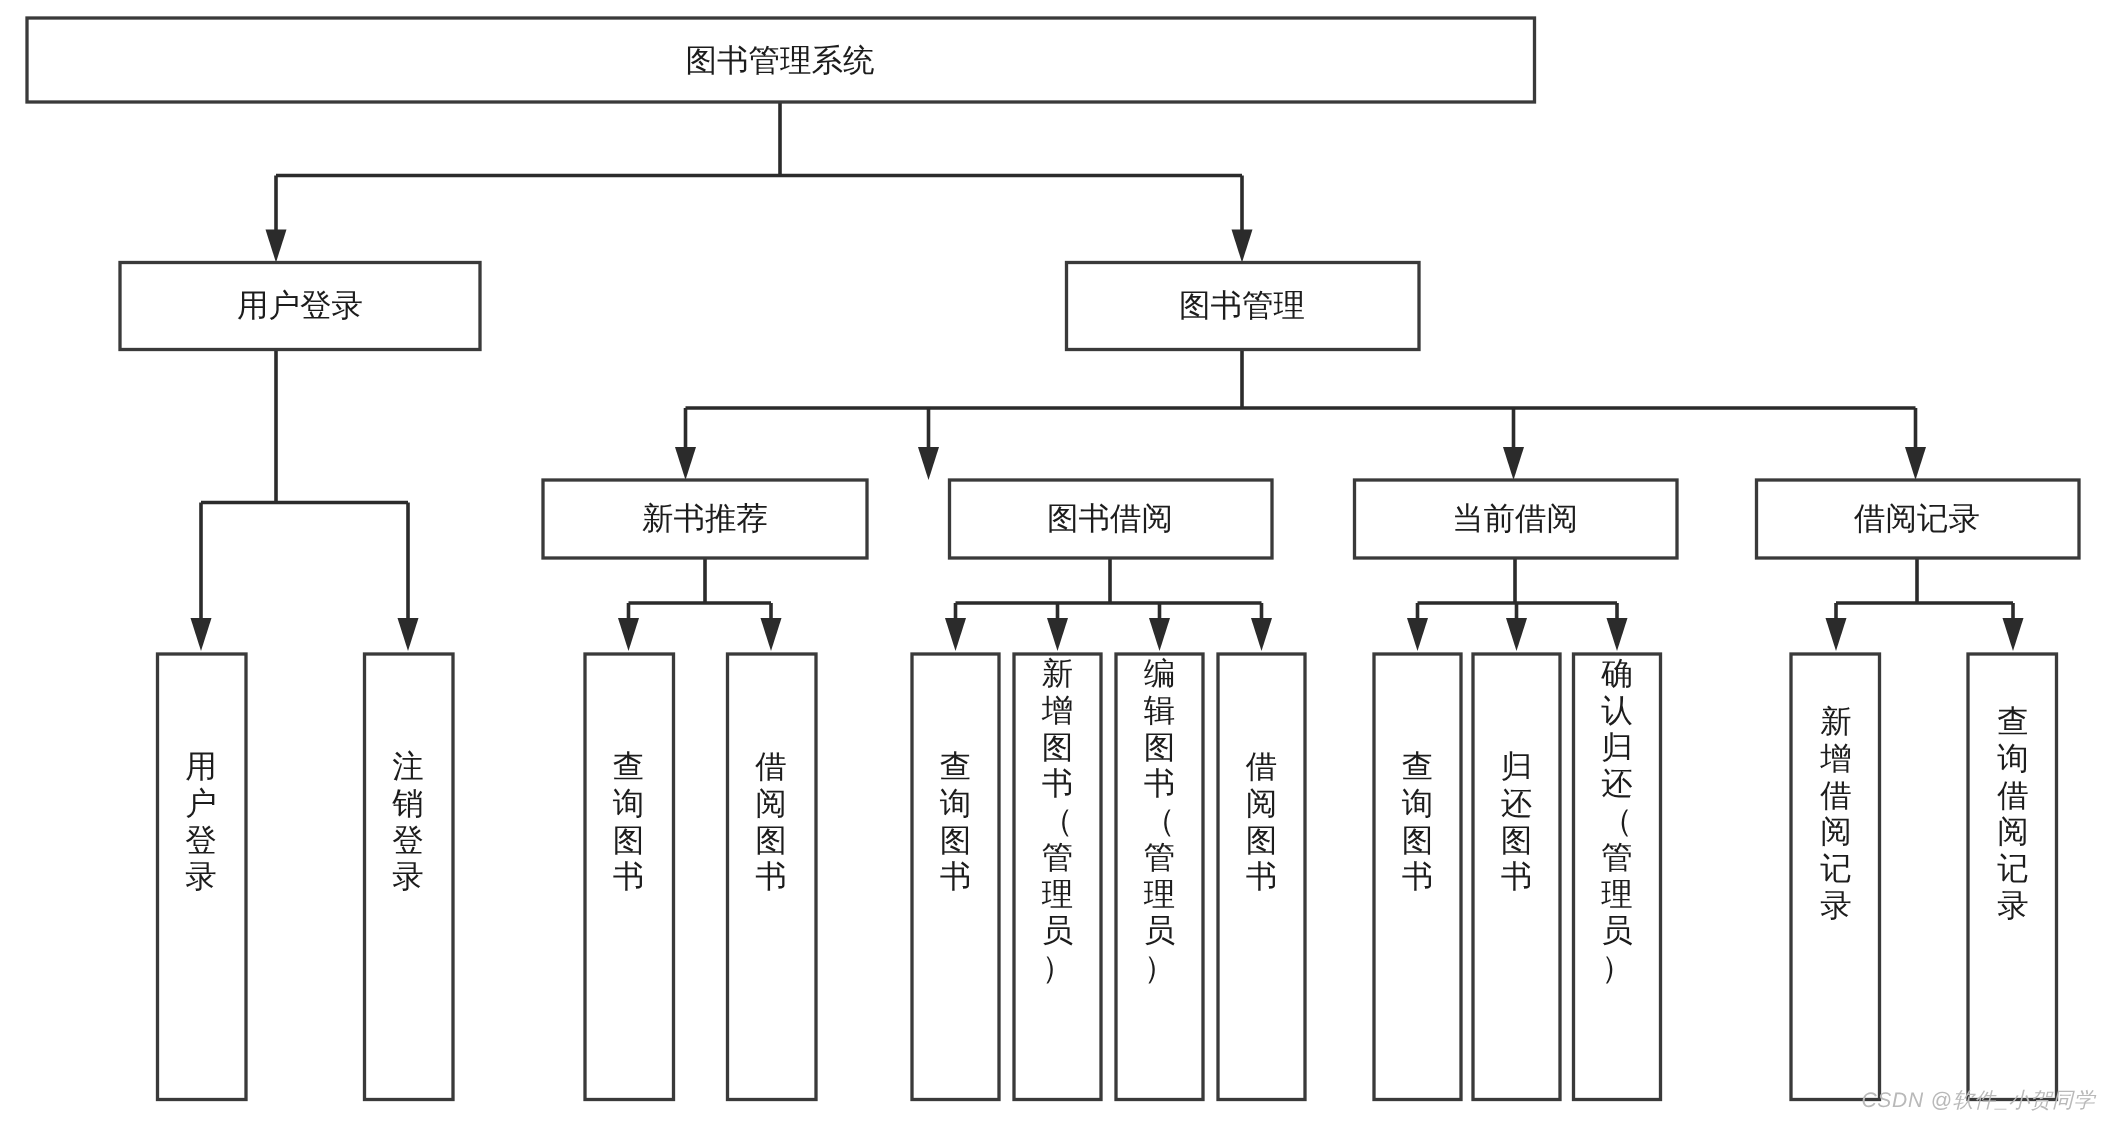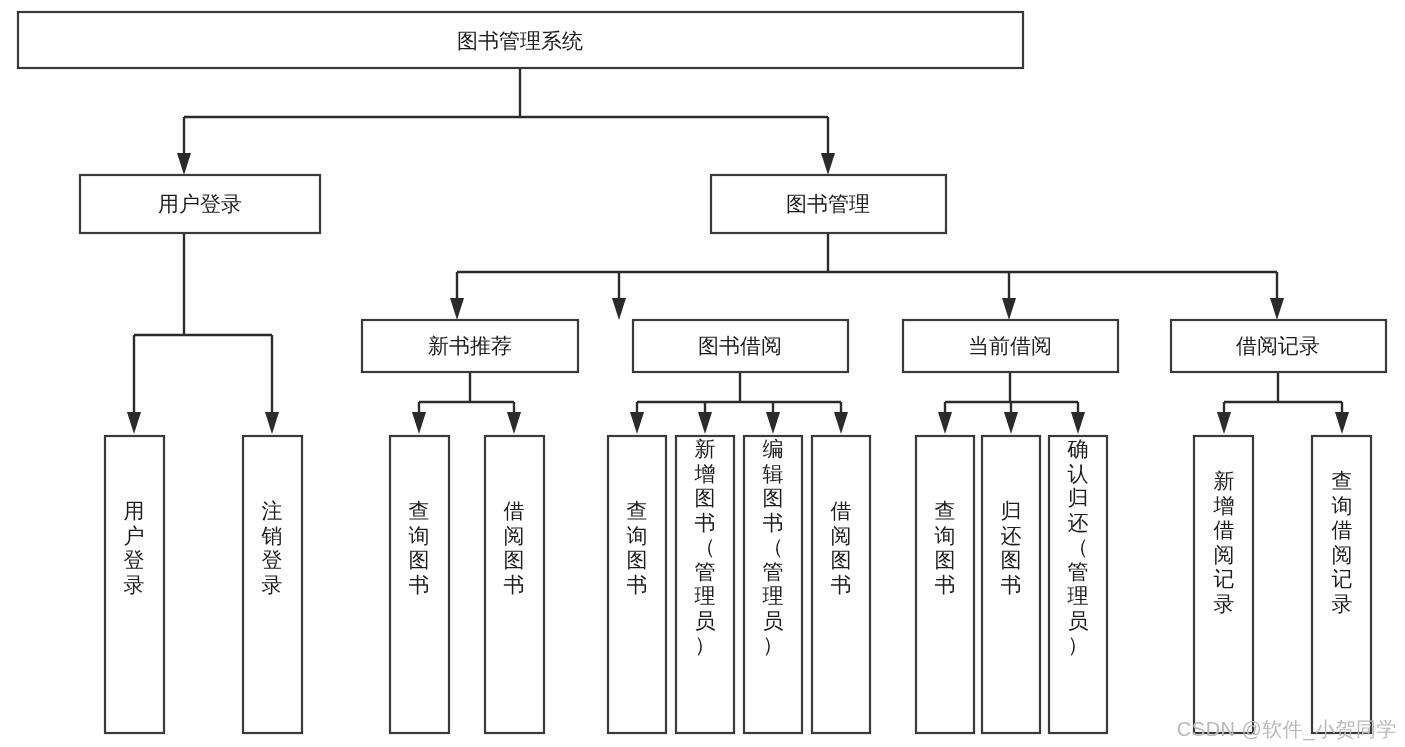--- a/index.html
+++ b/index.html
@@ -44,25 +44,26 @@
   }
   .arrow-head {
     fill: #2b2b2b;
     stroke: none;
   }
   .watermark {
     position: absolute;
     right: 8px;
     bottom: 4px;
     font-family: "Liberation Sans", "DejaVu Sans", sans-serif;
-    font-size: 20px;
+    font-size: 14px;
     color: #b9b9b9;
     letter-spacing: 0.5px;
     white-space: nowrap;
     pointer-events: none;
+    font-style: italic;
   }
 </style>
 </head>
 <body>
 
 <svg id="diagram" viewBox="0 0 1405 747" xmlns="http://www.w3.org/2000/svg">
 
   <g>
 
     <path class="link" d="M520,68 L520,117"></path>

